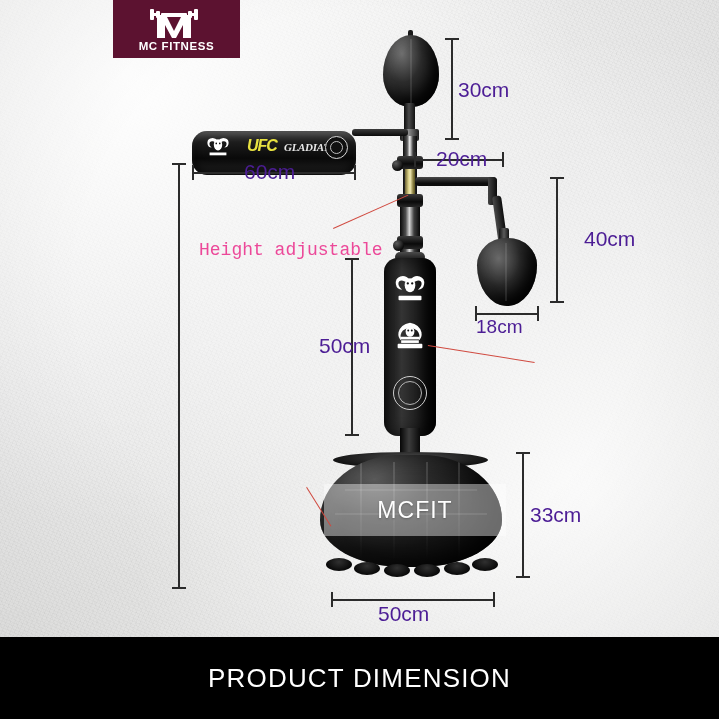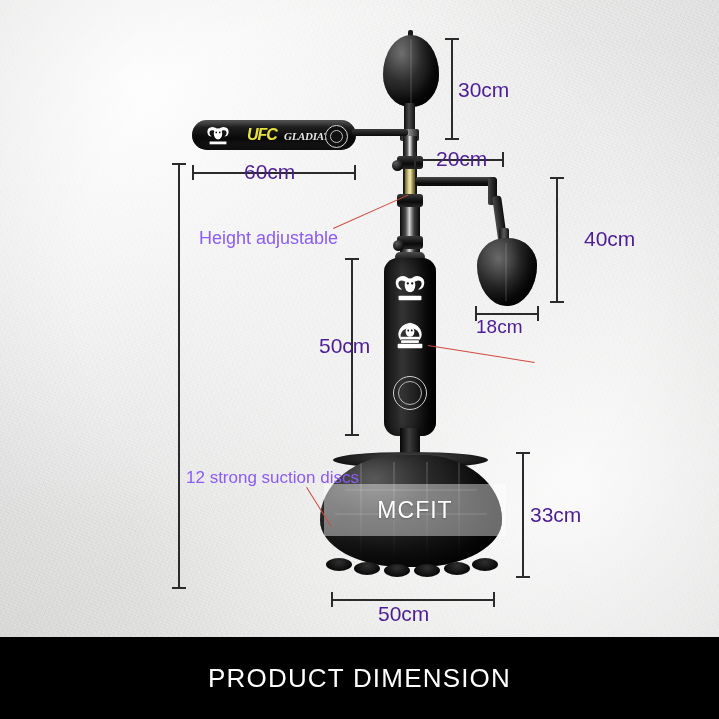--- a/index.html
+++ b/index.html
@@ -32,22 +32,22 @@
   }
   .logo-mark{position:relative;width:80px;height:32px;}
   .logo-mark svg{display:block;}
   .logo-text{
     color:#ffffff;font-size:11.5px;font-weight:bold;letter-spacing:.6px;
     margin-top:1px;font-family:"Liberation Sans",sans-serif;
   }
 
   
   .anno{
-    position:absolute;color:#8b5cf6;font-size:17px;line-height:21px;
-    font-family:Liberation Sans, sans-serif;white-space:pre-line;
+    position:absolute;color:#ec4899;font-size:17px;line-height:21px;
+    font-family:Liberation Mono, monospace;white-space:pre-line;margin-top:12px;
   }
   .dim-label{
     position:absolute;color:#4c1d95;font-size:21px;
     font-family:"Liberation Sans","DejaVu Sans",sans-serif;white-space:nowrap;
   }
 
   
   .rule-h{position:absolute;height:2px;background:#2b2b2b;}
   .rule-v{position:absolute;width:2px;background:#2b2b2b;}
   .cap-v{position:absolute;width:2px;background:#2b2b2b;}  
@@ -76,21 +76,21 @@
     border-radius:2px;
   }
   .ball-top-collar{
     position:absolute;left:400px;top:129px;width:19px;height:12px;
     background:linear-gradient(90deg,#1a1a1a,#8d8d8d 45%,#1c1c1c 100%);
     border-radius:2px;
   }
 
   
   .bar-ufc{
-    position:absolute;left:192px;top:120px;width:164px;height:30px;border-radius:15px;
+    position:absolute;left:192px;top:131px;width:164px;height:44px;border-radius:15px;
     background:linear-gradient(180deg,#4a4a4a 0%,#1d1d1d 25%,#090909 62%,#262626 100%);
     box-shadow:inset 0 -4px 8px rgba(0,0,0,.8), inset 0 3px 5px rgba(255,255,255,.12);
     overflow:hidden;
   }
   .ufc-brand{
     position:absolute;left:55px;top:6px;color:#e8e241;font-size:16px;font-weight:bold;
     font-style:italic;letter-spacing:-1px;font-family:"Liberation Sans",sans-serif;
   }
   .ufc-sub{
     position:absolute;left:92px;top:10px;color:#e7e7e7;font-size:11px;font-style:italic;
@@ -239,20 +239,37 @@
   }
 </style>
 </head>
 <body>
 
 <div id="stage">
 
   <div class="photo-bg"></div>
   <div class="vignette"></div>
 
+  <div class="logo-box">
+    <div class="logo-mark">
+      <svg width="80" height="32" viewBox="0 0 80 32">
+        <g fill="#ffffff">
+          <rect x="13" y="2" width="4" height="11" rx="1"></rect>
+          <rect x="19" y="4" width="4" height="7" rx="1"></rect>
+          <rect x="17" y="6" width="3" height="3"></rect>
+          <rect x="57" y="2" width="4" height="11" rx="1"></rect>
+          <rect x="51" y="4" width="4" height="7" rx="1"></rect>
+          <rect x="54" y="6" width="3" height="3"></rect>
+          <rect x="24" y="6" width="26" height="4" rx="1"></rect>
+          <path d="M20 8 L29 8 L37 24 L45 8 L54 8 L54 31 L46 31 L46 18 L39 31 L35 31 L28 18 L28 31 L20 31 Z"></path>
+        </g>
+      </svg>
+    </div>
+    <div class="logo-text">MC FITNESS</div>
+  </div>
 
   <div class="ball-top-nipple"></div>
   <div class="ball-top"></div>
   <div class="ball-top-stem"></div>
   <div class="ball-top-collar"></div>
 
   <div class="bar-ufc">
     <svg class="ufc-ram" viewBox="0 0 40 30">
       <g fill="#ffffff">
         <path d="M20 8 q-5 -5 -11 -3 q-5 2 -4 8 q1 5 6 5 q-4 -3 -3 -7 q1 -3 5 -2 q3 1 5 4 Z"></path>
@@ -382,19 +399,18 @@
   <div class="cap-h" style="left:172px;top:163px;width:14px;"></div>
   <div class="cap-h" style="left:172px;top:587px;width:14px;"></div>
 
   <div class="leader" style="left:333px;top:228px;width:82px;transform:rotate(-24deg);"></div>
   <div class="anno" style="left:199px;top:228px;font-size:18px;">Height adjustable</div>
 
 
   <div class="leader" style="left:428px;top:345px;width:108px;transform:rotate(9deg);"></div>
 
   <div class="leader" style="left:307px;top:487px;width:46px;transform:rotate(58deg);"></div>
-  <div class="anno" style="left:186px;top:467px;">12 strong suction discs</div>
 
   <div class="banner">
     <span>PRODUCT DIMENSION</span>
   </div>
 
 </div>
 
 </body></html>

